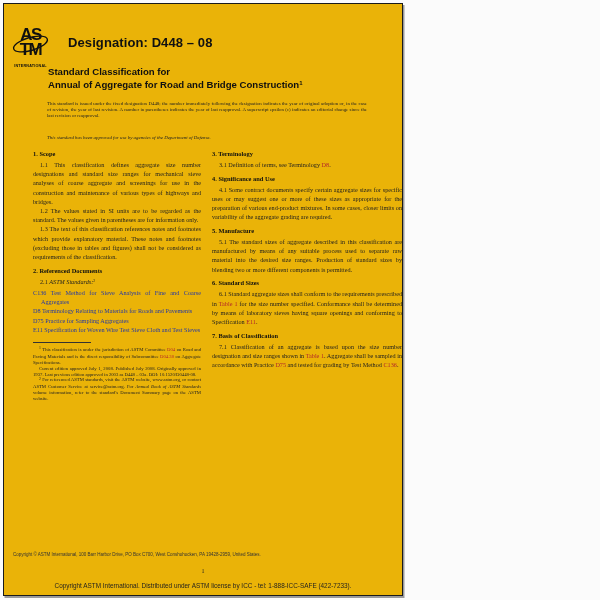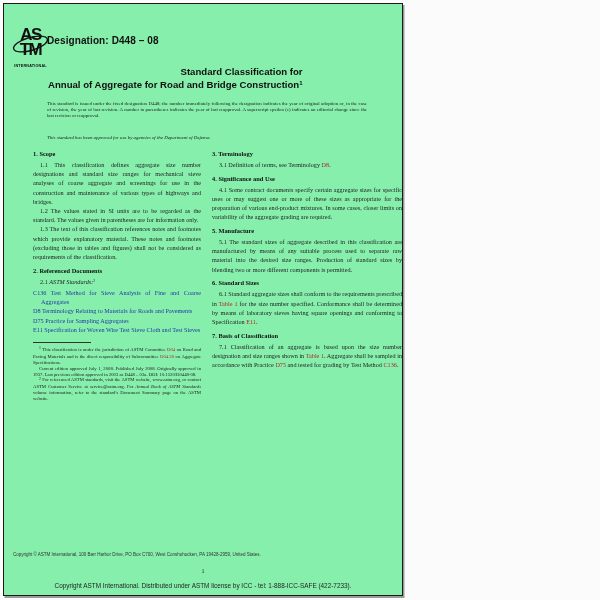--- a/index.html
+++ b/index.html
@@ -1,24 +1,24 @@
 <!DOCTYPE html>
 <html><head>
 <meta charset="utf-8">
 <style>
   *{margin:0;padding:0;box-sizing:border-box;}
   html,body{width:600px;height:600px;overflow:hidden;}
   body{background:#fbfbfb;position:relative;font-family:"Liberation Serif","DejaVu Serif",serif;}
-  .page{position:absolute;left:3px;top:3px;width:400px;height:593px;background:#86efac;
+  .page{position:absolute;left:3px;top:3px;width:400px;height:593px;background:#eab308;
         border:1.5px solid #1a1a1a;box-shadow:1.5px 2px 0 #9a9a9a;}
   .logo{position:absolute;left:8px;top:18px;width:37px;height:49px;}
-  .designation{position:absolute;left:43px;top:31px;font-family:"Liberation Sans",sans-serif;
-        font-weight:bold;font-size:10px;color:#111;letter-spacing:.1px;}
+  .designation{position:absolute;left:64px;top:31px;font-family:"Liberation Sans",sans-serif;
+        font-weight:bold;font-size:13px;color:#111;letter-spacing:.1px;}
   .title{position:absolute;left:44px;top:62px;font-family:"Liberation Sans",sans-serif;
-        font-weight:bold;font-size:9.6px;line-height:12.5px;color:#101010;text-align:right;}
+        font-weight:bold;font-size:9.6px;line-height:12.5px;color:#101010;}
   .tsup{font-size:6px;position:relative;top:-3px;}
   .preamble{position:absolute;left:43px;top:97px;width:320px;font-size:4.9px;line-height:6.1px;
         text-align:justify;color:#222;}
   .dod{position:absolute;left:43px;top:131px;width:320px;font-style:italic;font-size:4.9px;color:#222;}
   .columns{position:absolute;left:29px;top:142px;width:369px;display:flex;gap:11px;}
   .col-left{width:168px;}
   .col-right{flex:1;}
   .sh{font-weight:bold;font-size:6.4px;margin:5.5px 0 3px;color:#101010;}
   .col-left .sh:first-child,.col-right .sh:first-child{margin-top:4px;}
   .para{font-size:6.2px;line-height:9.2px;text-align:justify;text-indent:7px;color:#1f1f1f;}

